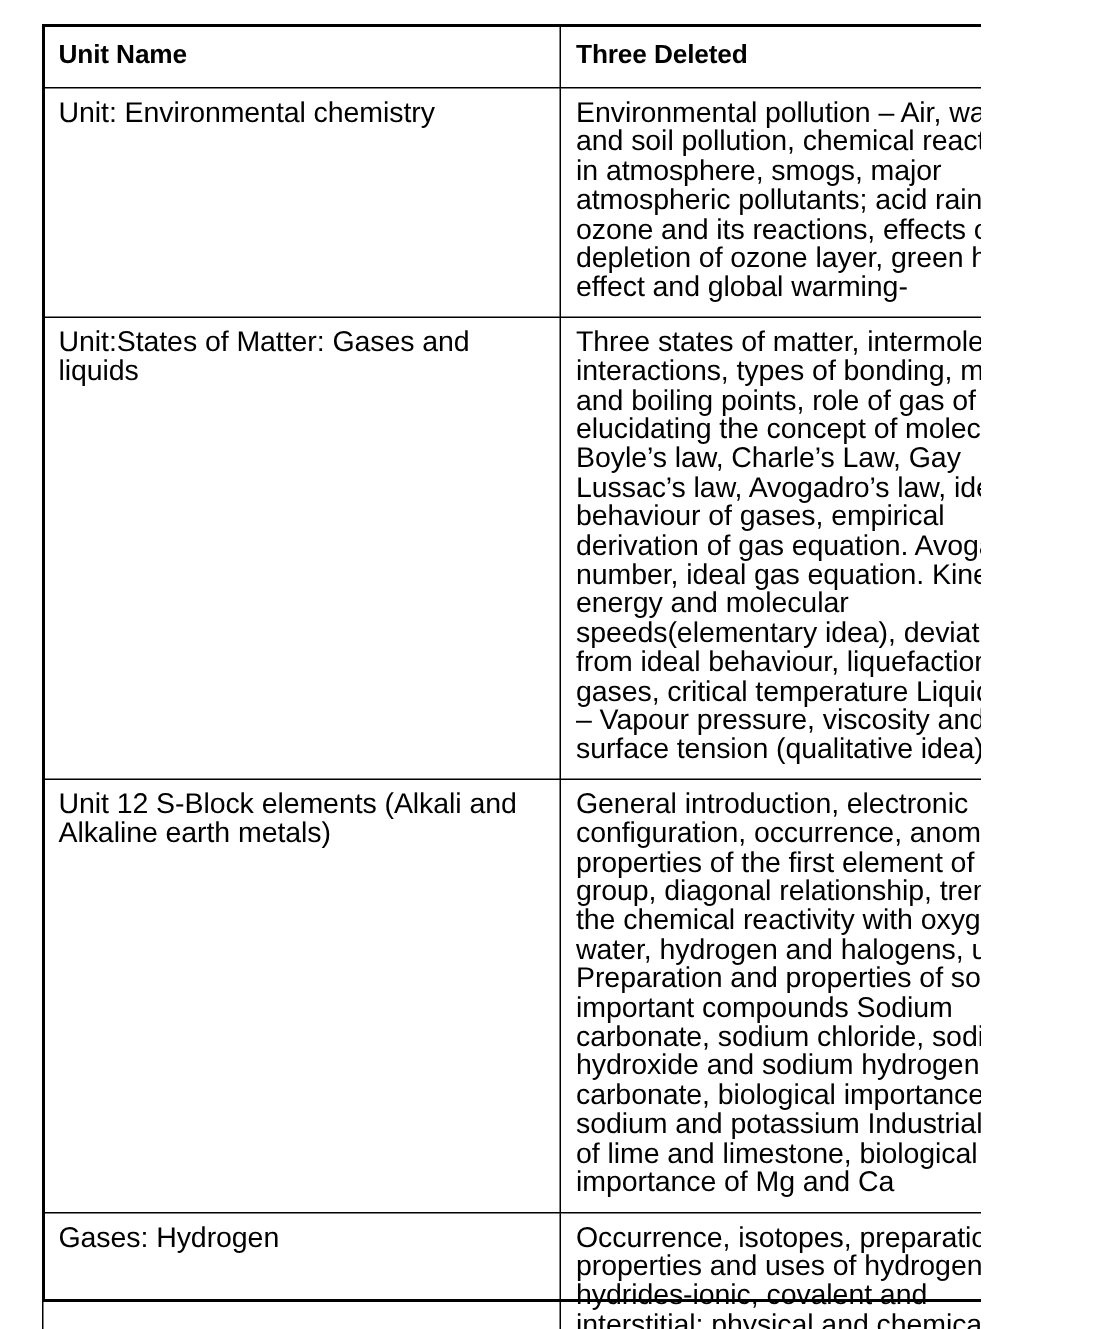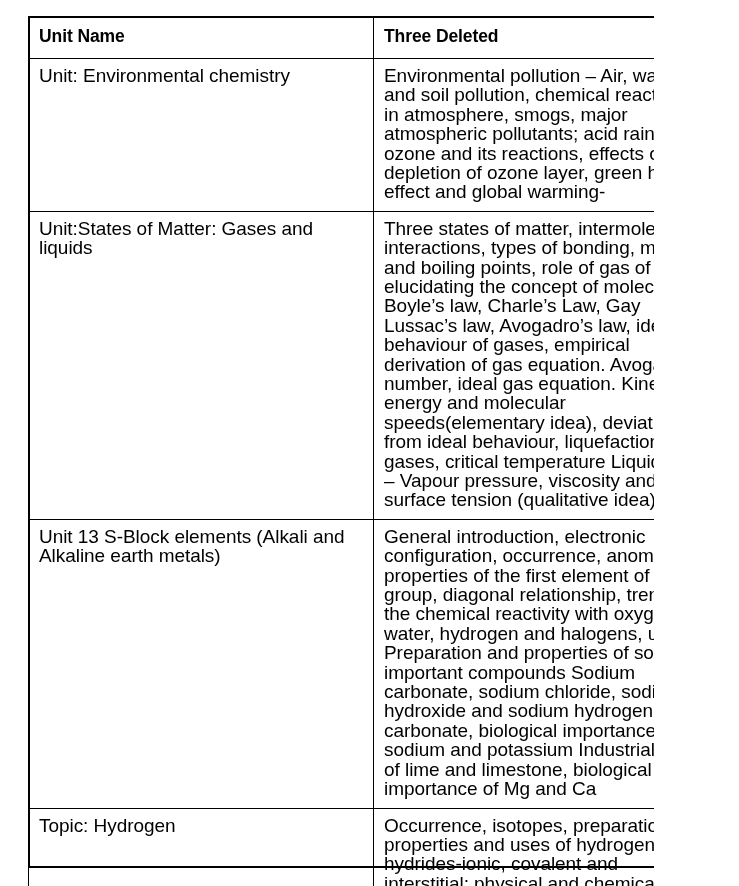--- a/index.html
+++ b/index.html
@@ -107,29 +107,29 @@
       <tr data-row="1">
         <td>
           <span class="cell-text">Unit:States of Matter: Gases and liquids</span>
         </td>
         <td>
           <span class="cell-text">Three states of matter, intermolecular interactions, types of bonding, melting and boiling points, role of gas of elucidating the concept of molecule, Boyle’s law, Charle’s Law, Gay Lussac’s law, Avogadro’s law, ideal behaviour of gases, empirical derivation of gas equation. Avogadro number, ideal gas equation. Kinetic energy and molecular speeds(elementary idea), deviation from ideal behaviour, liquefaction of gases, critical temperature Liquid state – Vapour pressure, viscosity and surface tension (qualitative idea)</span>
         </td>
       </tr>
       <tr data-row="2">
         <td>
-          <span class="cell-text">Unit 13 S-Block elements (Alkali and Alkaline earth metals)</span>
+          <span class="cell-text">Unit 12 S-Block elements (Alkali and Alkaline earth metals)</span>
         </td>
         <td>
           <span class="cell-text">General introduction, electronic configuration, occurrence, anomalous properties of the first element of each group, diagonal relationship, trends in the chemical reactivity with oxygen, water, hydrogen and halogens, uses Preparation and properties of some important compounds Sodium carbonate, sodium chloride, sodium hydroxide and sodium hydrogen carbonate, biological importance of sodium and potassium Industrial use of lime and limestone, biological importance of Mg and Ca</span>
         </td>
       </tr>
       <tr data-row="3">
         <td>
-          <span class="cell-text">Topic: Hydrogen</span>
+          <span class="cell-text">Gases: Hydrogen</span>
         </td>
         <td>
           <span class="cell-text">Occurrence, isotopes, preparation, properties and uses of hydrogen, hydrides-ionic, covalent and interstitial; physical and chemical properties of water, heavy water; hydrogen peroxide-preparation, reactions, uses and structure</span>
         </td>
       </tr>
     </tbody>
   </table>
 
   <div class="table-frame"></div>
 

